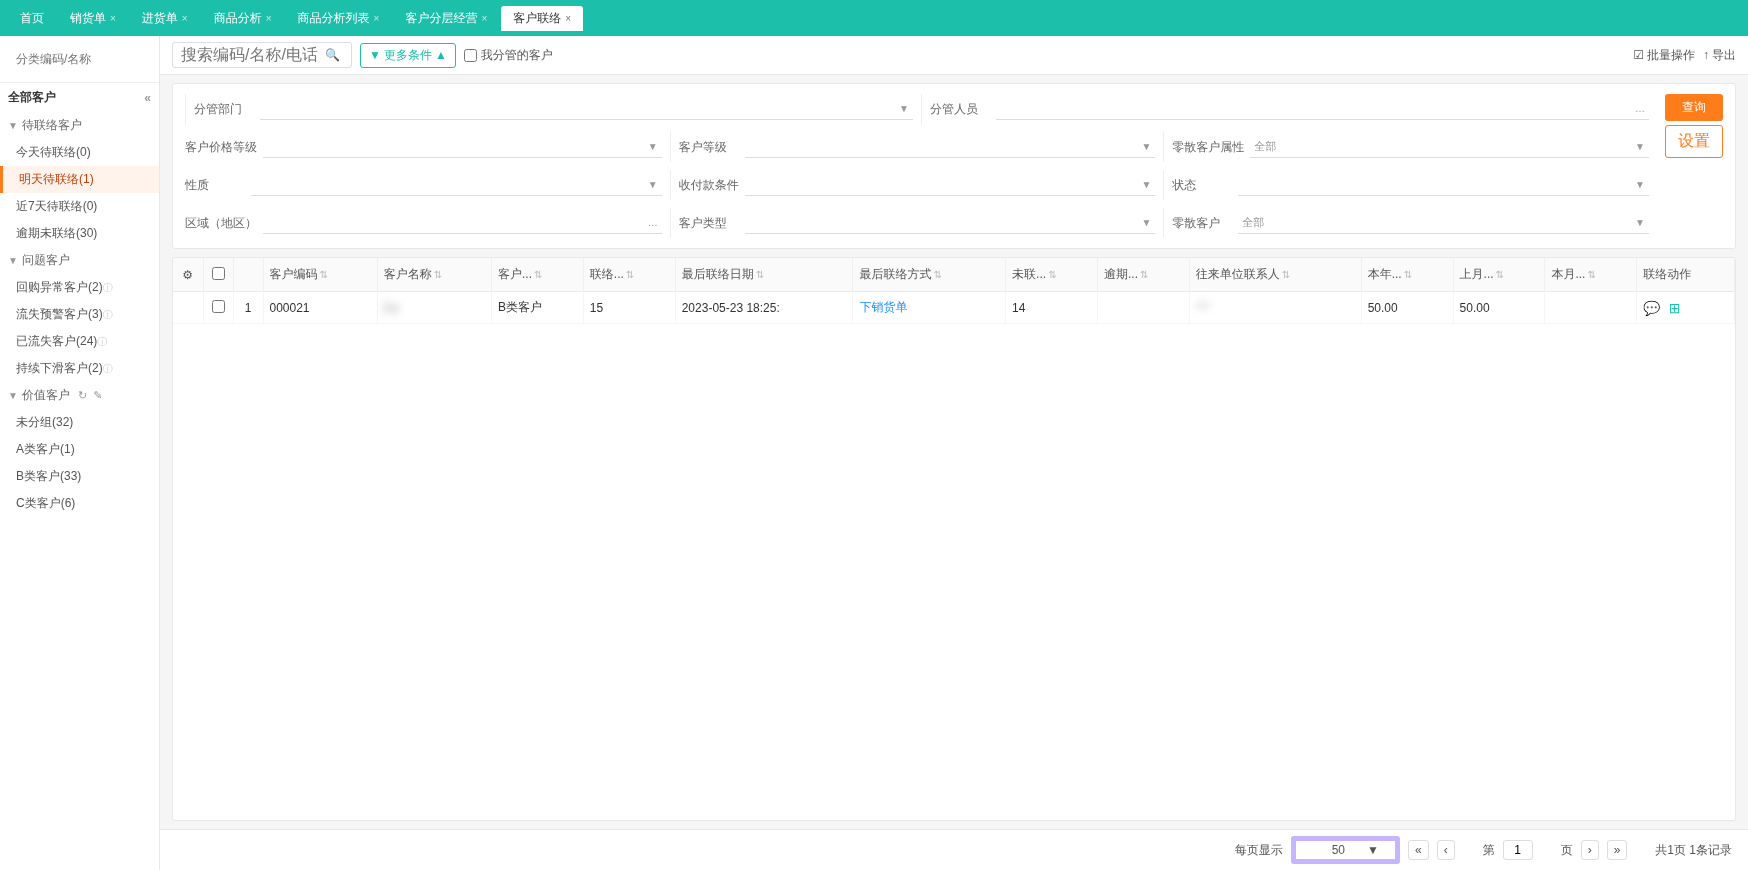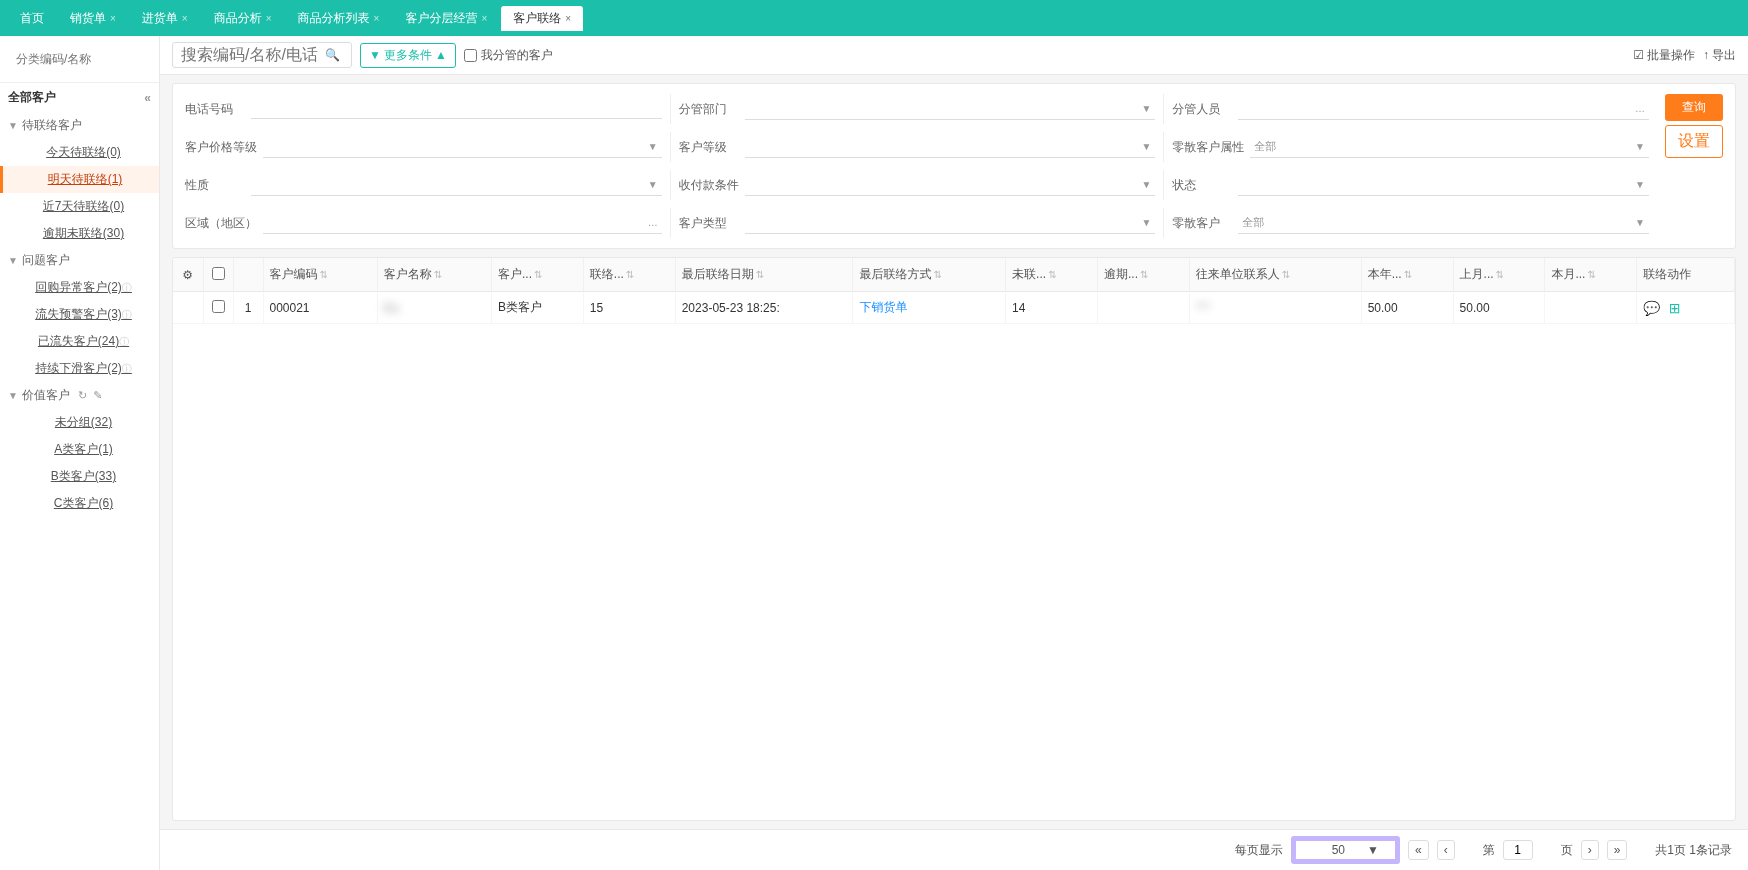--- a/index.html
+++ b/index.html
@@ -79,22 +79,21 @@
     }
     .sidebar-group-label .arrow { font-size: 10px; color: #999; }
 
     .sidebar-item {
       padding: 5px 8px 5px 16px;
       color: #555;
       cursor: pointer;
       font-size: 12px;
       display: flex;
       align-items: center;
-      justify-content: center;
-      text-decoration: underline;
+      justify-content: flex-start;
     }
     .sidebar-item.active { background: #fff3ec; color: #c2410c; border-left: 3px solid #ff7c1a; }
     .sidebar-item .info-icon { color: #ccc; font-size: 10px; }
 
     
     .content-area {
       flex: 1;
       display: flex;
       flex-direction: column;
       overflow: hidden;
@@ -446,24 +445,20 @@
           <span>导出</span>
         </div>
       </div>
     </div>
 
     <div class="filter-panel">
       <div style="display:flex;gap:8px;align-items:flex-start;">
         <div style="flex:1;">
 
           <div class="filter-row">
-            <div class="filter-item">
-              <label>电话号码</label>
-              <input class="filter-input" style="flex: 1 1 0%;">
-            </div>
             <div class="filter-divider"></div>
             <div class="filter-item">
               <label>分管部门</label>
               <div class="filter-select">
                 <span></span>
                   <span class="chevron">▼</span>
               </div>
             </div>
             <div class="filter-divider"></div>
             <div class="filter-item">

